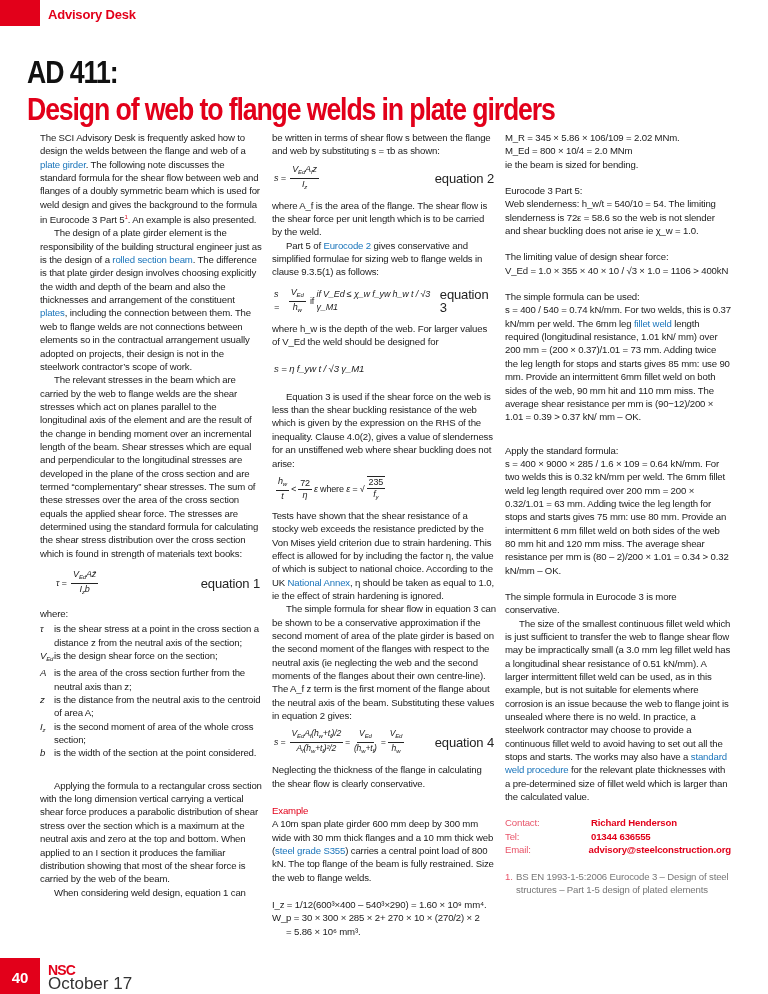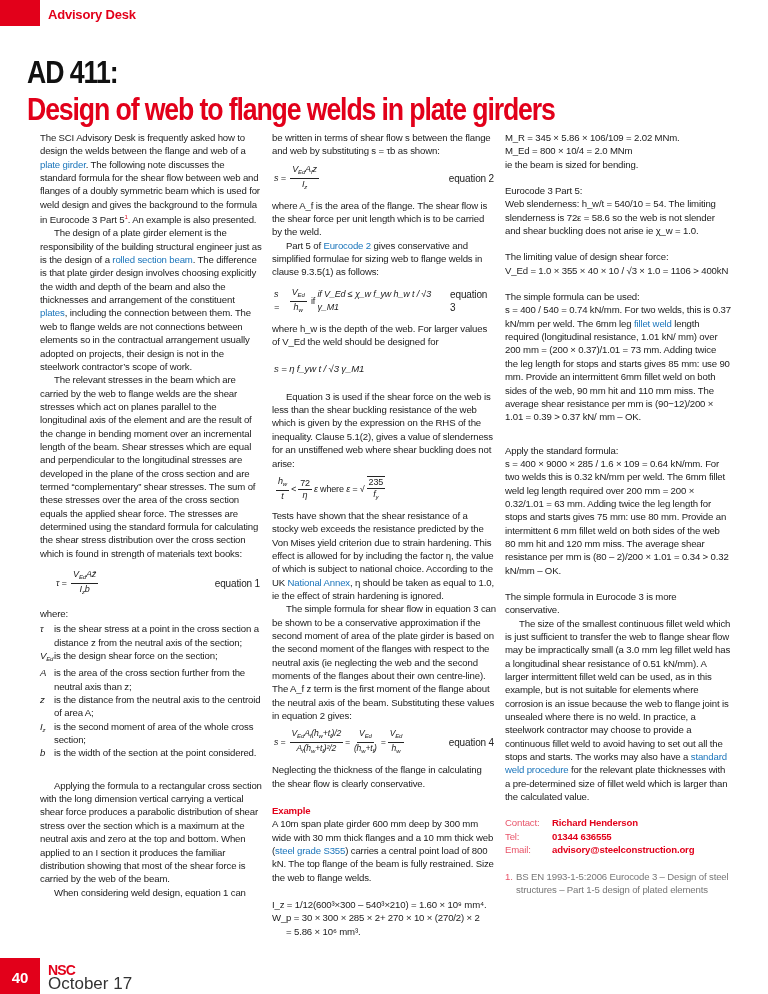--- a/index.html
+++ b/index.html
@@ -22,33 +22,33 @@
   .indent { text-indent: 14px; }
   .gap { height: 13px; }
   .link { color: #1b75bb; }
   .red { color: #e2001a; }
   i, .it { font-style: italic; }
   sub { font-size: 6px; vertical-align: -2px; }
   sup { font-size: 6px; vertical-align: 4px; }
 
   .eq { display: flex; align-items: center; justify-content: space-between; margin: 6px 0 6px 0; }
   .eq .formula { font-style: italic; display: flex; align-items: center; padding-left: 8px; font-size: 9px; }
-  .eq .label { font-style: normal; font-size: 10px; padding-right: 2px; }
+  .eq .label { font-style: normal; font-size: 13px; padding-right: 2px; }
   .frac { display: inline-flex; flex-direction: column; align-items: center; margin: 0 2px; vertical-align: middle; }
   .frac .num { border-bottom: 0.8px solid #222; padding: 0 2px; line-height: 11px; }
   .frac .den { padding: 0 2px; line-height: 11px; }
 
   .deflist { margin-top: 2px; }
   .def { display: flex; }
   .def .sym { width: 14px; flex: none; font-style: italic; }
   .def .txt { flex: 1; }
 
-  .subhead { font-weight: bold; color: #e2001a; }
-
-  .contact-row { display: flex; color: #e2001a; }
+  .subhead { font-weight: normal; color: #e2001a; }
+
+  .contact-row { display: flex; color: #e2001a; gap: 39px; }
   .contact-row .k { width: 47px; color: #e8556a; font-weight: normal; }
   .contact-row .v { font-weight: bold; }
   .ref { display: flex; color: #777; }
   .ref .n { width: 11px; color: #e8556a; flex: none; }
 
   .footer-block { position: absolute; left: 0; top: 958px; width: 40px; height: 36px; background: #e2001a; color: #fff; font-weight: bold; font-size: 15px; display: flex; align-items: center; justify-content: center; padding-top: 2px; }
   .footer-brand { position: absolute; left: 48px; top: 962px; font-size: 14px; font-weight: bold; color: #e2001a; letter-spacing: -0.8px; }
   .footer-date { position: absolute; left: 48px; top: 974px; font-size: 17px; color: #333; }
 </style>
 </head>
@@ -135,21 +135,21 @@
           <span class="den">h<sub>w</sub></span>
         </span>
       <span style="font-style:normal">&nbsp;if&nbsp;</span>
       <span>if V_Ed ≤ χ_w f_yw h_w t / √3 γ_M1</span>
     </div>
     <span class="label">equation 3</span>
   </div>
 
   <p>where h_w is the depth of the web. For larger values of V_Ed the weld should be designed for</p>
   <p class="it" style="padding-left:2px;margin:14px 0;">s = η f_yw t / √3 γ_M1</p>
-  <p class="indent">Equation 3 is used if the shear force on the web is less than the shear buckling resistance of the web which is given by the expression on the RHS of the inequality. Clause 5.1(2), gives a value of slenderness for an unstiffened web where shear buckling does not arise:</p>
+  <p class="indent">Equation 3 is used if the shear force on the web is less than the shear buckling resistance of the web which is given by the expression on the RHS of the inequality. Clause 4.0(2), gives a value of slenderness for an unstiffened web where shear buckling does not arise:</p>
 
   <div class="eq" style="justify-content:flex-start;">
     <div class="formula" style="padding-left:2px;">
       <span class="frac">
           <span class="num">h<sub>w</sub></span>
           <span class="den">t</span>
         </span>
       <span>&lt;</span>
       <span class="frac">
           <span class="num" style="font-style:normal">72</span>
@@ -185,21 +185,21 @@
         </span>
     </div>
     <span class="label">equation 4</span>
   </div>
 
   <p>Neglecting the thickness of the flange in calculating the shear flow is clearly conservative.</p>
   <div class="gap" style="height:14px"></div>
   <p class="subhead">Example</p>
   <p><span>A 10m span plate girder 600 mm deep by 300 mm wide with 30 mm thick flanges and a 10 mm thick web (</span><span class="link">steel grade S355</span><span>) carries a central point load of 800 kN. The top flange of the beam is fully restrained. Size the web to flange welds.</span></p>
   <div class="gap" style="height:14px"></div>
-  <p>I_z = 1/12(600³×300 – 540³×210) = 1.60 × 10⁹ mm⁴.</p>
+  <p>I_z = 1/12(600³×400 – 540³×290) = 1.60 × 10⁹ mm⁴.</p>
   <p>W_p = 30 × 300 × 285 × 2+ 270 × 10 × (270/2) × 2</p>
   <p style="padding-left:14px;">= 5.86 × 10⁶ mm³.</p>
 </div>
 
 <div class="col col3">
   <p>M_R = 345 × 5.86 × 106/109 = 2.02 MNm.</p>
   <p>M_Ed = 800 × 10/4 = 2.0 MNm</p>
   <p>ie the beam is sized for bending.</p>
   <div class="gap"></div>
   <p>Eurocode 3 Part 5:</p>

